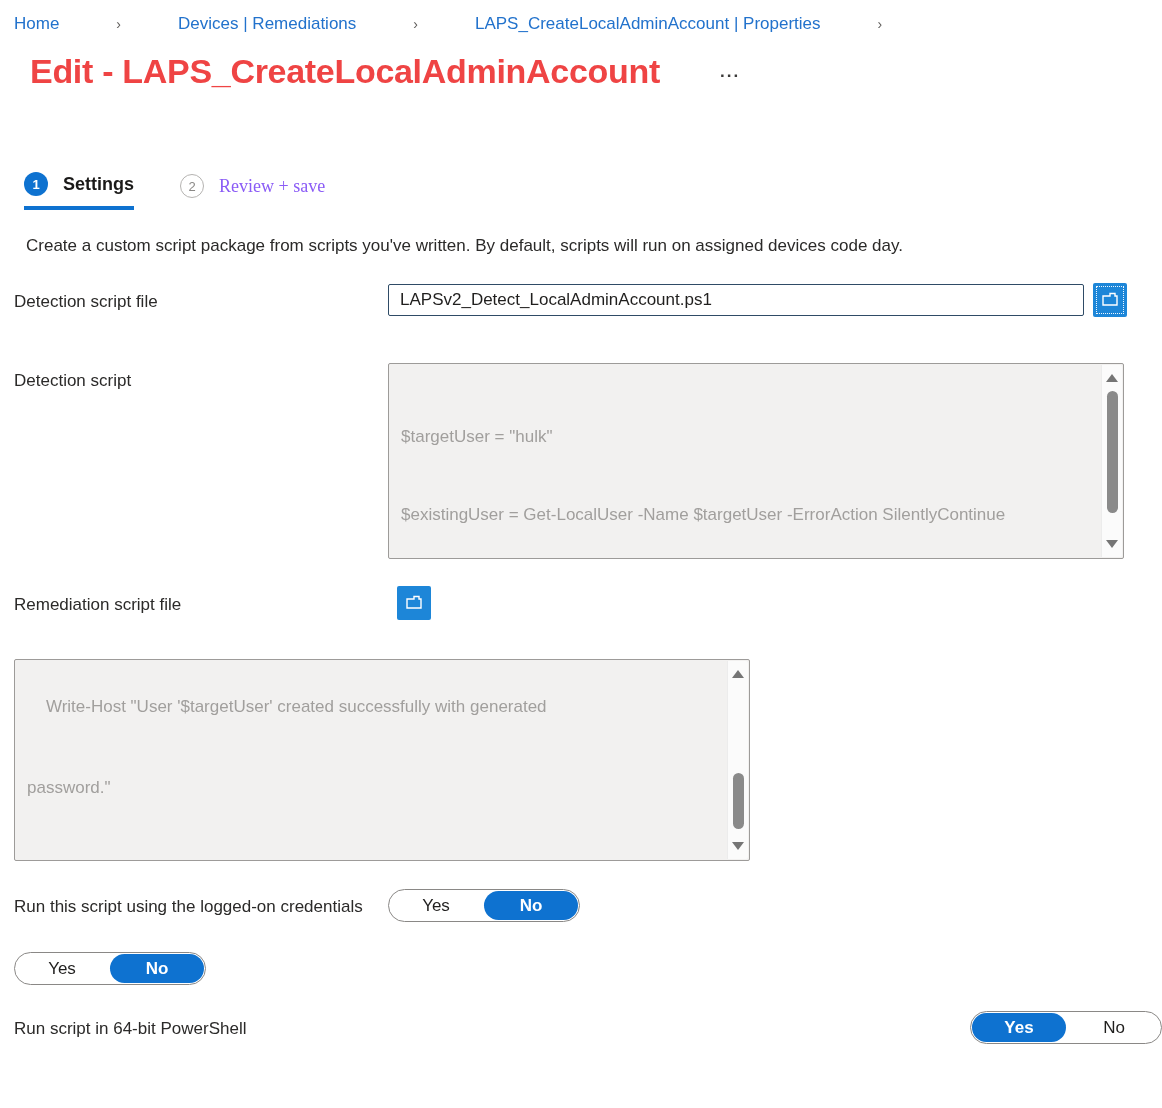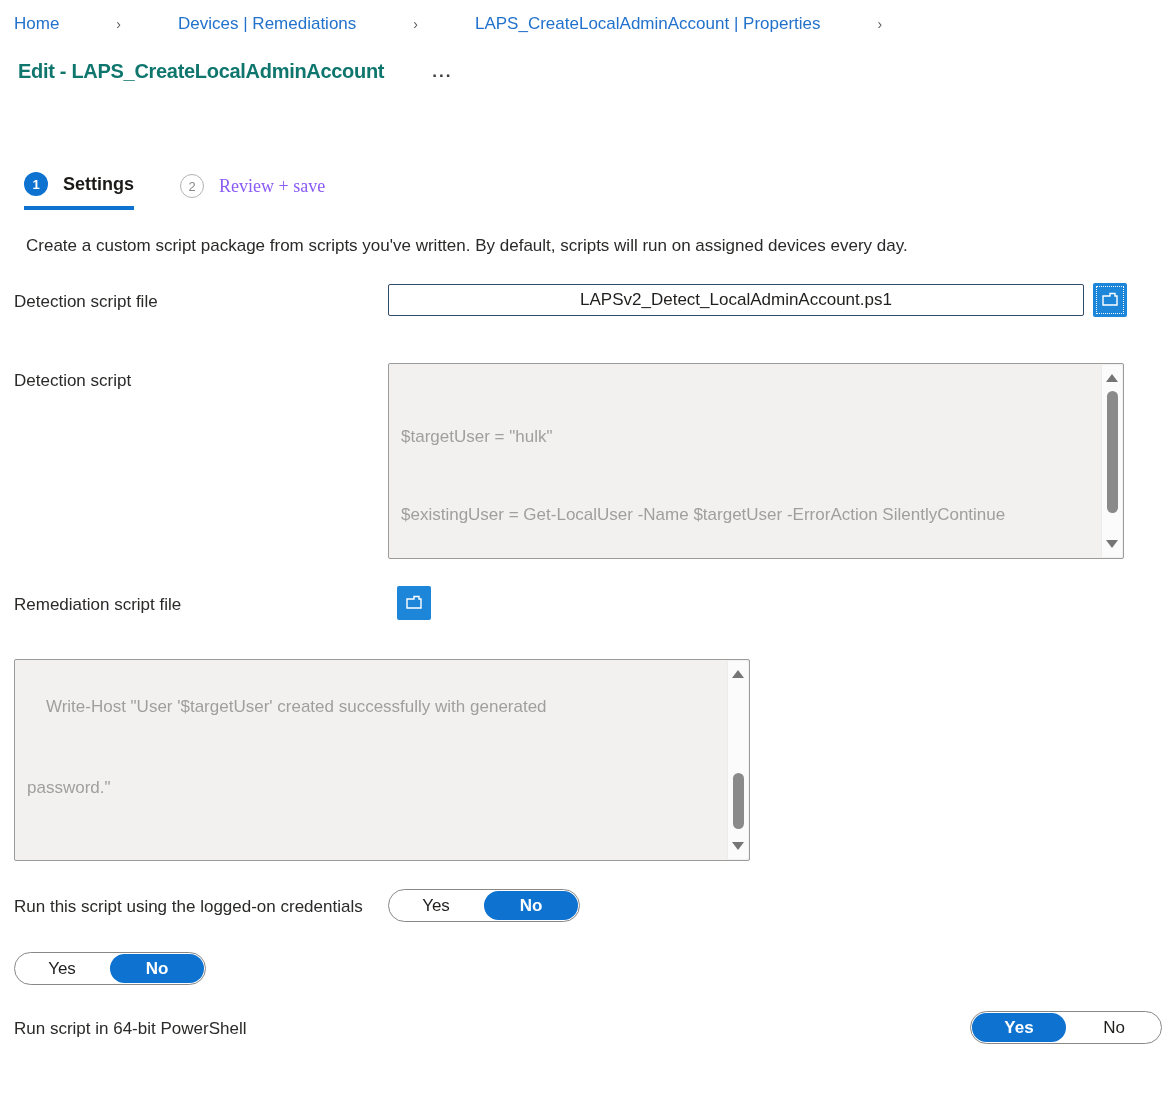--- a/index.html
+++ b/index.html
@@ -11,21 +11,21 @@
     color: #201f1e;
     padding: 12px 0 0 14px;
     overflow: hidden;
   }
   
   .breadcrumb { font-size: 17px; line-height: 22px; display:flex; align-items:center;gap:48px; }
   .crumb { color:#2272cc; cursor:pointer; }
   .crumb-sep { color:#605e5c; font-size:14px; margin:1px 9px 0 9px; }
   
   .title-row { display:flex; align-items:center; margin-top:16px; height:40px; }
-  .page-title { font-size:20px; font-weight:700; color:#0f766e; letter-spacing:-0.3px; margin:4px; }
+  .page-title { font-size:34px; font-weight:700; color:#ef4444; letter-spacing:-0.3px; margin:16px; }
   .more-btn { margin-left:44px; margin-top:2px; color:#3b3a39; font-size:17px; letter-spacing:2px; font-weight:700; cursor:pointer; line-height:10px; }
   
   .tabs { display:flex; margin-top:81px; margin-left:10px; gap:46px; }
   .tab { display:flex; align-items:center; gap:15px; padding-bottom:10px; cursor:pointer; }
   .tab.active { border-bottom:4px solid #0e72d0; }
   .step-circle { width:24px; height:24px; border-radius:50%; display:flex; align-items:center; justify-content:center; font-size:13px; flex:none; }
   .tab.active .step-circle { background:#0e72d0; color:#fff; font-weight:700; }
   .tab.inactive .step-circle { border:1px solid #b5b3b1; color:#8a8886; background:#fff; }
   .tab-label { font-size:18px; }
   .tab.active .tab-label { font-weight:700; color:#1b1a19; }
@@ -33,21 +33,21 @@
   
   .desc { margin-top:26px; margin-left:12px; font-size:17px; color:#2b2a29; }
   
   .form { }
   .frow { display:flex; align-items:flex-start; }
   .flabel { width:374px; flex:none; font-size:17px; color:#2b2a29; padding-top:5px; line-height:26px; }
   .mt28 { margin-top:28px; } .mt46 { margin-top:46px; } .mt39 { margin-top:39px; } .mt26 { margin-top:26px;justify-content:space-between; }
   .file-input {
     width:696px; height:32px; border:1px solid #2f4b66; border-radius:2px;
     font-family:"Liberation Sans",sans-serif; font-size:17px; color:#201f1e;
-    padding:0 11px; background:#fff; outline:none;text-align:center;
+    padding:0 11px; background:#fff; outline:none;
   }
   .browse-btn {
     width:34px; height:34px; margin-left:9px; margin-top:-1px;
     background:#1d86d8; border:none; border-radius:2px; cursor:pointer;
     display:flex; align-items:center; justify-content:center; padding:0; flex:none;
   }
   .browse-btn.focused { outline:1px dotted #eaf6ff; outline-offset:-4px; }
   
   .script-box {
     position:relative; width:736px; border:1px solid #9d9b99; border-radius:2px;
@@ -94,21 +94,21 @@
   <div class="tab active">
     <span class="step-circle">1</span>
     <span class="tab-label">Settings</span>
   </div>
   <div class="tab inactive">
     <span class="step-circle">2</span>
     <span class="tab-label">Review + save</span>
   </div>
 </div>
 
-<p class="desc">Create a custom script package from scripts you've written. By default, scripts will run on assigned devices every day.</p>
+<p class="desc">Create a custom script package from scripts you've written. By default, scripts will run on assigned devices code day.</p>
 
 <div class="form">
 
   <div class="frow mt28">
     <div class="flabel">Detection script file</div>
     <input class="file-input" type="text" value="LAPSv2_Detect_LocalAdminAccount.ps1" style="">
     <button class="browse-btn focused">
       <span style="display:flex;">
         <svg width="20" height="20" viewBox="0 0 20 20">
           <path d="M3 15 V6 H10 V3.5 H15 V6 H17 V15 Z" fill="none" stroke="#ffffff" stroke-width="1.4"></path>

